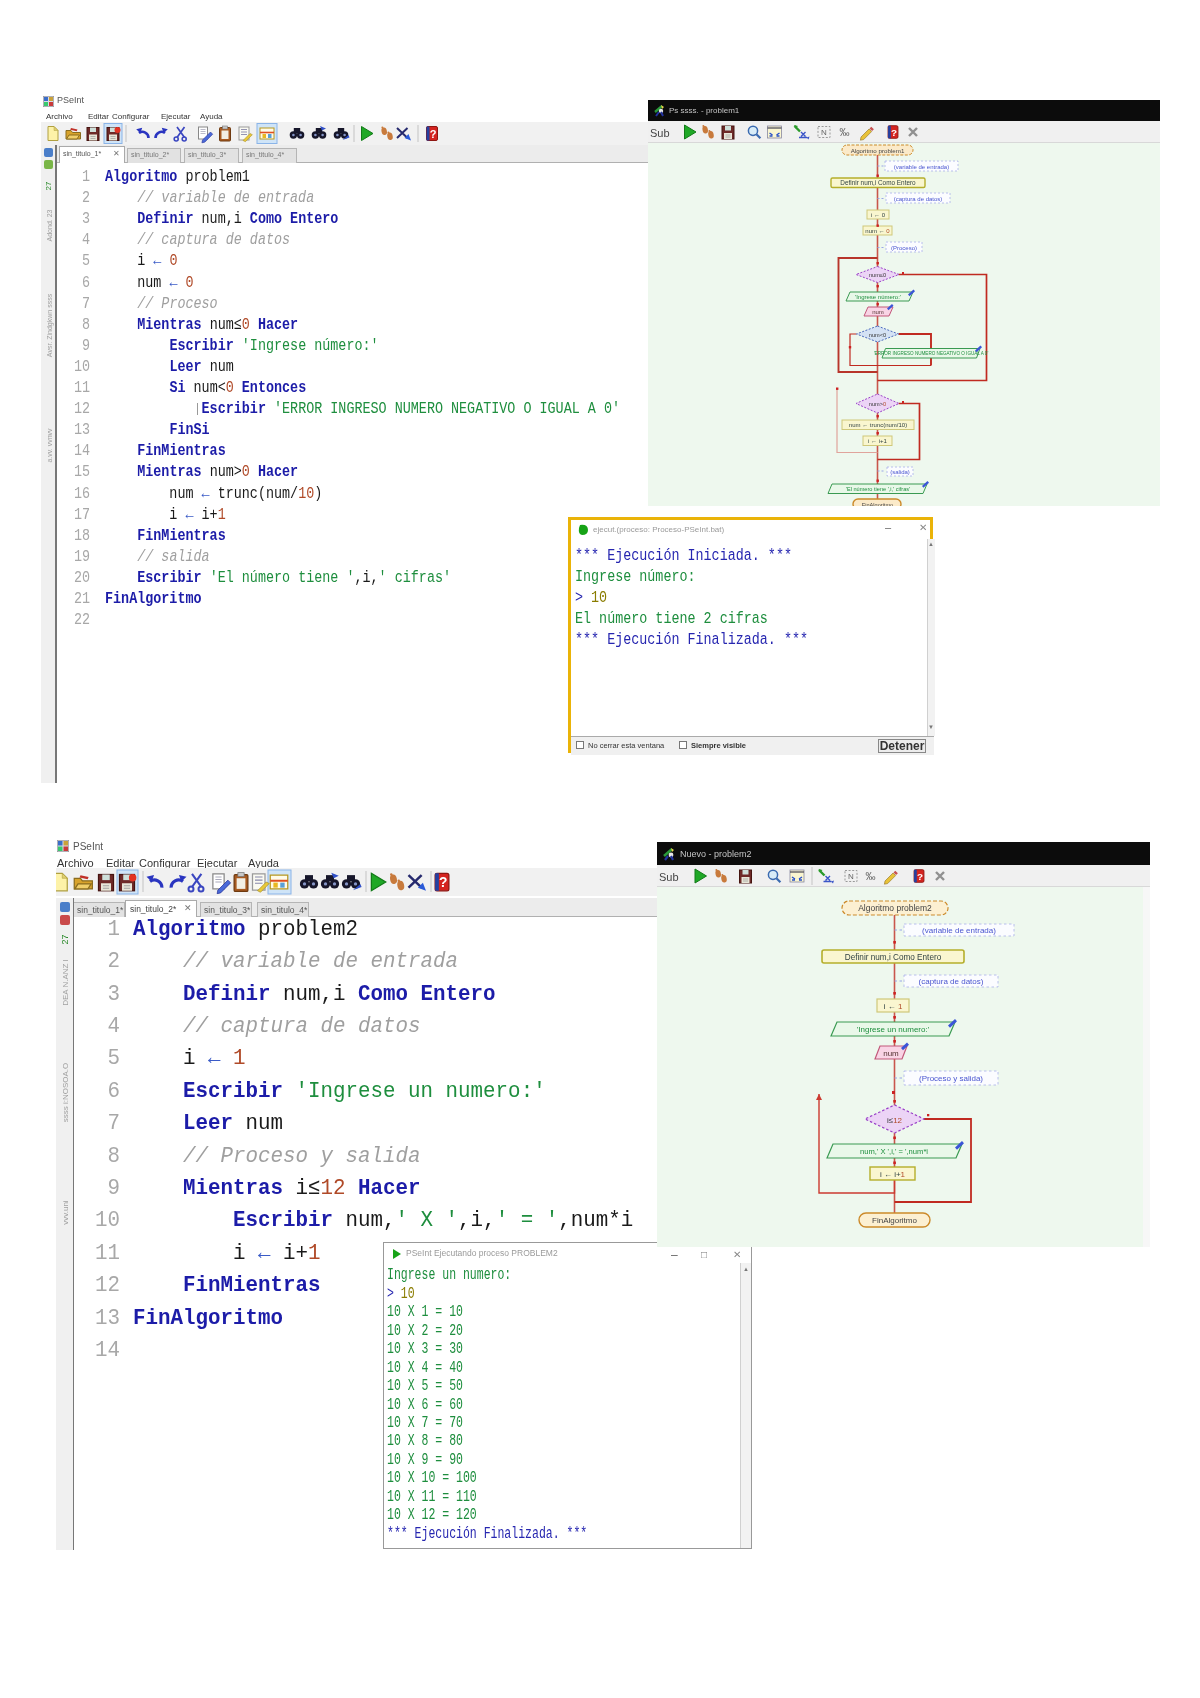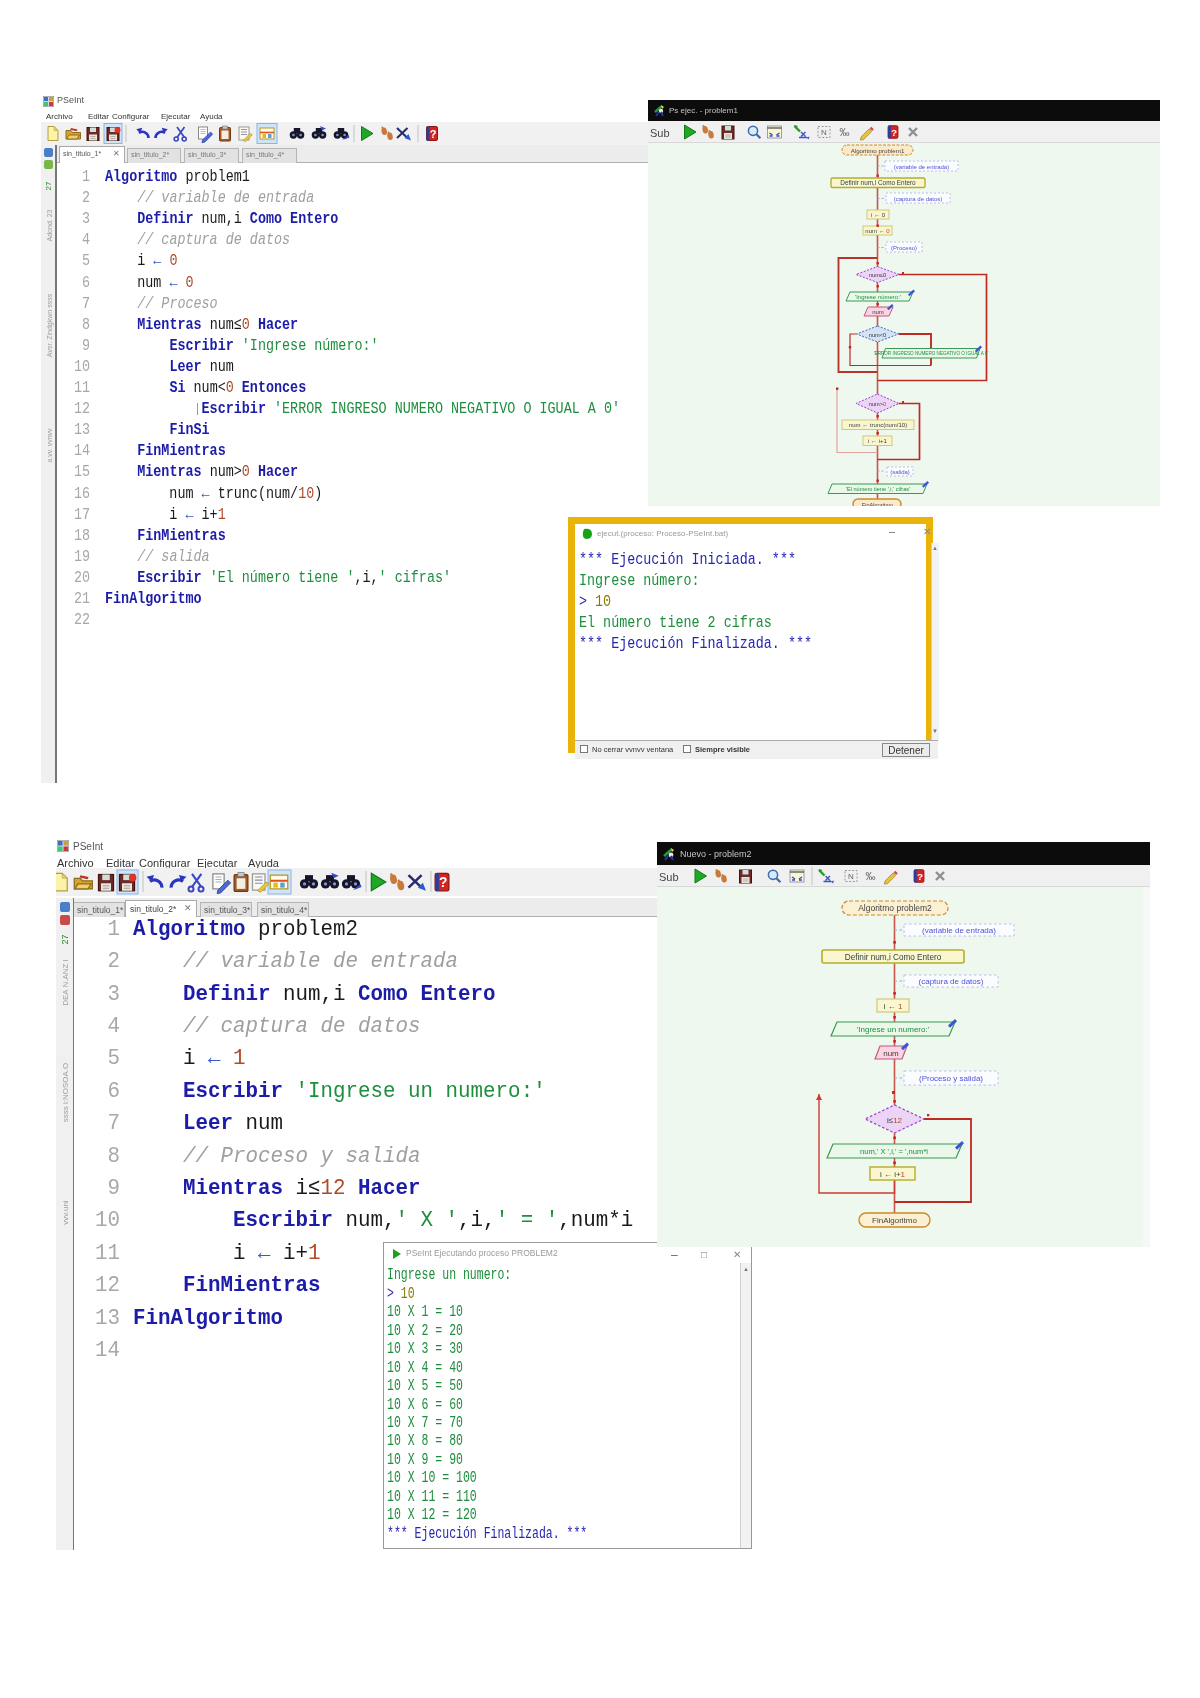--- a/index.html
+++ b/index.html
@@ -259,21 +259,21 @@
 </div>
 
 <div class="abs" id="flow1" style="left:648px; top:100px; width:512px; height:406px; z-index:2;">
   <div class="abs" style="left:0; top:0; width:512px; height:21px; background:#0c0c0c;"></div>
   <svg class="abs" style="left:5px; top:4px;" width="13" height="13">
       <path d="M2 8 L9 2" stroke="#2a9a3a" stroke-width="2.4"></path>
       <circle cx="8" cy="7" r="2.2" fill="#e8e8e8"></circle>
       <path d="M3 12 l3 -4 M10 12 l-2 -4" stroke="#2233a0" stroke-width="2"></path>
       <path d="M8 1 l3 2 -2 2" fill="#e8d84a"></path>
     </svg>
-  <div class="abs" style="left:21px; top:6px; font-size:8px; color:#c4c4c4;">Ps ejec. - problem1</div>
+  <div class="abs" style="left:21px; top:6px; font-size:8px; color:#c4c4c4;">Ps ssss. - problem1</div>
   <div class="abs" style="left:0; top:21px; width:512px; height:22px; background:#f0f0f0; border-bottom:1px solid #d8d8d8;"></div>
   <svg class="abs" style="left:0px; top:21px;" width="512" height="22">
     <text x="2" y="16" font-size="11" fill="#444" font-family="Liberation Sans">Sub</text>
     <use href="#i-play" transform="translate(41,11)"></use>
     <use href="#i-foot" transform="translate(60,11)"></use>
     <use href="#i-save" transform="translate(80,11)"></use>
     <use href="#i-mag" transform="translate(106,11)"></use>
     <use href="#i-yrect" transform="translate(126.5,11)"></use>
     <use href="#i-arrG" transform="translate(153,11)"></use>
     <use href="#i-dashN" transform="translate(176,11)"></use>
@@ -369,36 +369,36 @@
       <rect x="250" y="130" width="2" height="2"></rect>
       <rect x="250" y="259" width="2" height="2"></rect>
       <rect x="184" y="245.5" width="2.4" height="2.4"></rect>
       <rect x="224.5" y="273" width="2.4" height="2.4"></rect>
       <rect x="224.5" y="290" width="2.4" height="2.4"></rect>
       <rect x="224.5" y="337.5" width="2.4" height="2.4"></rect>
     </g>
   </svg>
 </div>
 
-<div class="abs" id="exec1" style="left:568px; top:517px; width:365px; height:236px; z-index:3; background:#fff; border:7px solid #eab308;">
+<div class="abs" id="exec1" style="left:568px; top:517px; width:365px; height:236px; z-index:3; background:#fff; border:3px solid #eab308;">
   <svg class="abs" style="left:7px; top:4px;" width="12" height="12">
       <path d="M2 1 Q10 0 10 6 Q10 11 4 11 Q0 10 1 4 z" fill="#17a317"></path>
     </svg>
   <div class="abs" style="left:22px; top:5px; font-size:8px; color:#9a9a9a;">ejecut.(proceso: Proceso-PSeInt.bat)</div>
   <div class="abs" style="left:314px; top:1px; font-size:11px; color:#666;">–</div>
   <div class="abs" style="left:348px; top:2px; font-size:10px; color:#888;">✕</div>
   <div class="abs" style="left:356px; top:19px; width:8px; height:197px; background:#f2f2f2; border-left:1px solid #d0d0d0;"></div>
   <div class="abs" style="left:357px; top:21px; font-size:6px; color:#777;">▲</div>
   <div class="abs" style="left:357px; top:204px; font-size:6px; color:#777;">▼</div>
   <div class="abs" style="left:0px; top:216px; width:363px; height:19px; background:#f0f0f0; border-top:1px solid #aaa;"></div>
   <div class="abs" style="left:5px; top:221px; width:8px; height:8px; background:#fff; border:1px solid #777;"></div>
-  <div class="abs" style="left:17px; top:221px; font-size:7.5px; color:#333;">No cerrar vvnvv ventana</div>
+  <div class="abs" style="left:17px; top:221px; font-size:7.5px; color:#333;">No cerrar esta ventana</div>
   <div class="abs" style="left:108px; top:221px; width:8px; height:8px; background:#fff; border:1px solid #777;"></div>
   <div class="abs" style="left:120px; top:221px; font-size:7.5px; color:#333;font-weight:bold;">Siempre visible</div>
-  <div class="abs" style="left:307px; top:219px; width:48px; height:14px; background:#ececec; border:1px solid #888; font-size:10px; color:#333; text-align:center; line-height:13px;">Detener</div>
+  <div class="abs" style="left:307px; top:219px; width:48px; height:14px; background:#ececec; border:1px solid #888; font-size:12px; color:#333; text-align:center; line-height:13px;font-weight:bold;">Detener</div>
   <div class="abs mono" style="left:4px; top:24.6px; font-size:17.4px; line-height:21px; transform:scaleX(0.77); transform-origin:0 0;"><span class="ex-b">*** Ejecución Iniciada. ***</span>
 <span class="ex-g">Ingrese número:</span>
 <span class="ex-b">&gt;</span> <span class="ex-y">10</span>
 <span class="ex-g">El número tiene 2 cifras</span>
 <span class="ex-b">*** Ejecución Finalizada. ***</span></div>
 </div>
 
 <div class="abs" id="ide2" style="left:56px; top:838px; width:604px; height:712px; z-index:1;">
   <svg class="abs" style="left:1px; top:2px;" width="12" height="12">
       <rect width="12" height="12" fill="#d8d8e8" stroke="#888"></rect>

